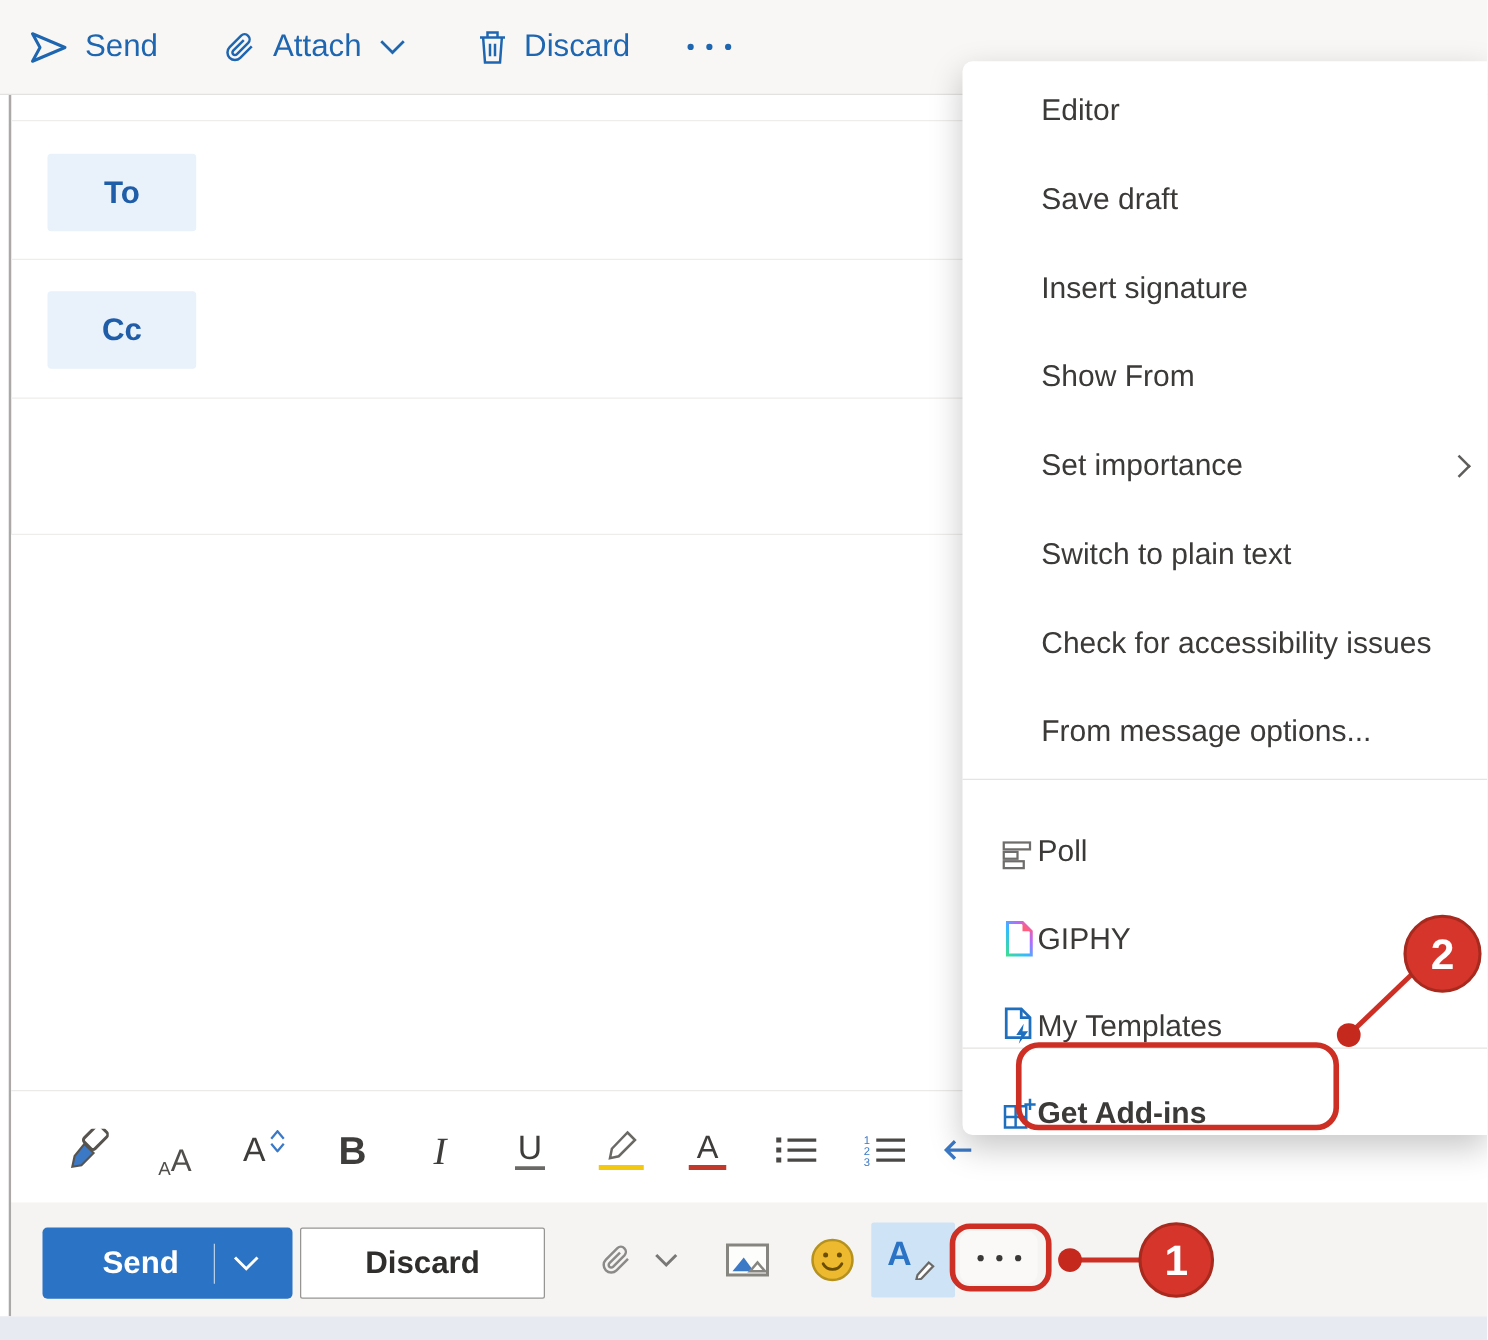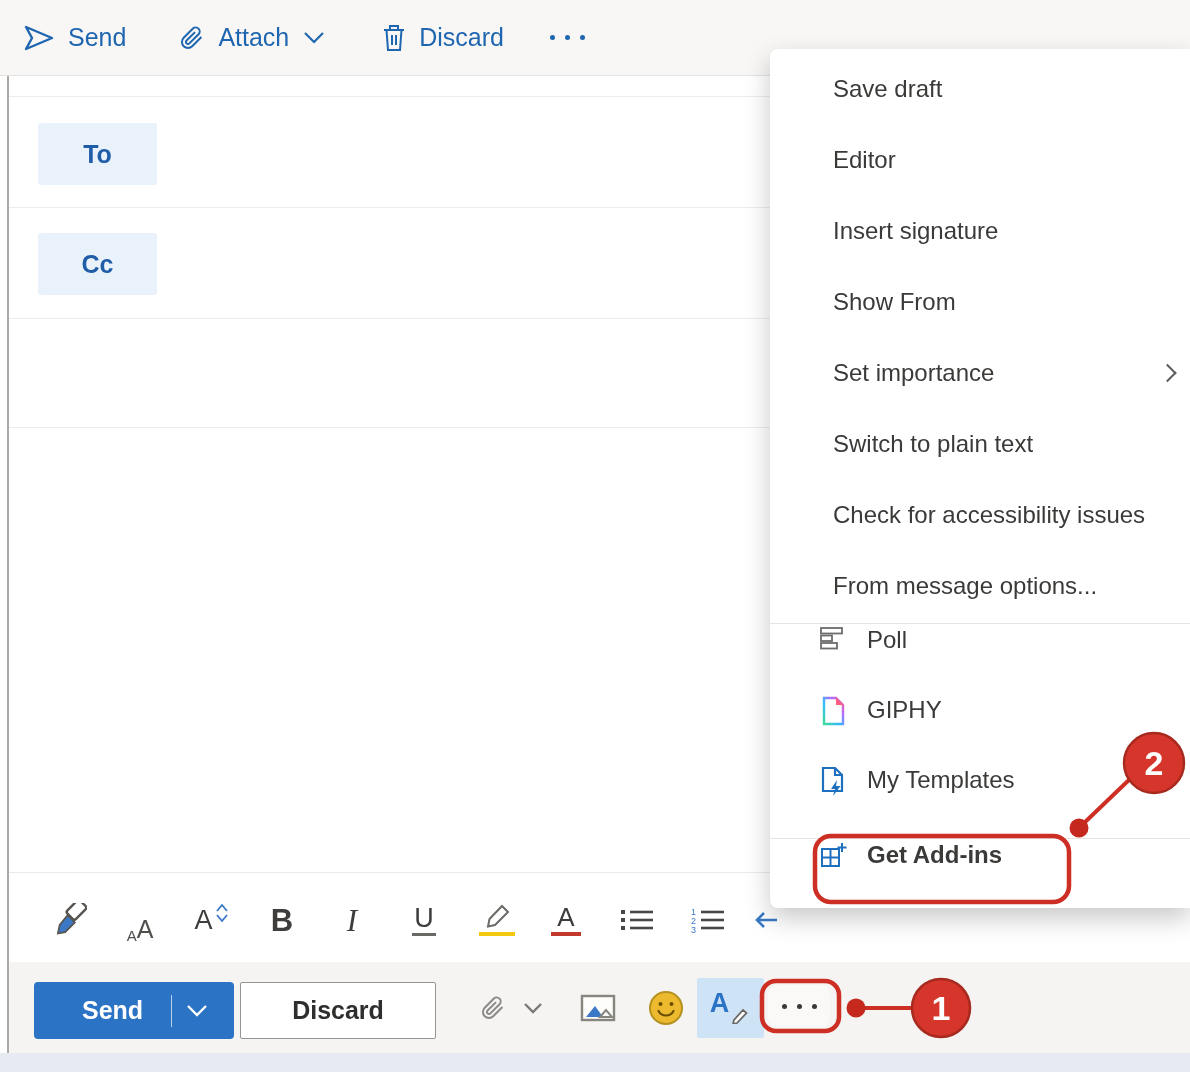--- a/index.html
+++ b/index.html
@@ -68,21 +68,21 @@
   
   .menu{position:absolute;left:770px;top:49px;width:420px;background:#fff;z-index:5;
     border-radius:8px 0 0 8px;box-shadow:0 10px 26px rgba(0,0,0,.22);padding:4px 0 3px;}
   .menu-item{position:relative;height:71px;display:flex;align-items:center;padding-left:63px;
     font-size:24px;color:#3c3a38;cursor:pointer;}
   .menu-item.disabled{color:#a9a7a5;cursor:default;}
   .sub-chev{position:absolute;right:16px;top:50%;width:13px;height:13px;border-right:2.5px solid #5f5d5b;
     border-top:2.5px solid #5f5d5b;transform:translateY(-50%) rotate(45deg);}
   .menu-item.disabled .sub-chev{border-color:#b5b3b1;}
   .menu-divider{height:1px;background:#e6e4e2;margin:2px 0;}
-  .addin-item{position:relative;height:70px;display:flex;align-items:flex-start;gap:19px;padding-left:48px;
+  .addin-item{position:relative;height:70px;display:flex;align-items:flex-end;padding-left:30px;
     font-size:24px;color:#3c3a38;cursor:pointer;}
   .addin-item:last-child{height:64px;font-weight:bold;}
   .addin-ic{width:30px;display:flex;justify-content:center;}
 
   
   .anno{position:absolute;left:0;top:0;z-index:20;pointer-events:none;}
 </style>
 </head>
 <body>
 
@@ -281,24 +281,24 @@
       <i></i>
         <i></i>
         <i></i>
     </div>
   </div>
 
   <div class="footer-band"></div>
 
   <div class="menu">
     <div class="menu-item">
+      <span>Editor</span>
+    </div>
+    <div class="menu-item">
       <span>Save draft</span>
-    </div>
-    <div class="menu-item">
-      <span>Editor</span>
     </div>
     <div class="menu-item">
       <span>Insert signature</span>
     </div>
     <div class="menu-item">
       <span>Show From</span>
     </div>
     <div class="menu-item">
       <span>Set importance</span>
       <span class="sub-chev"></span>

